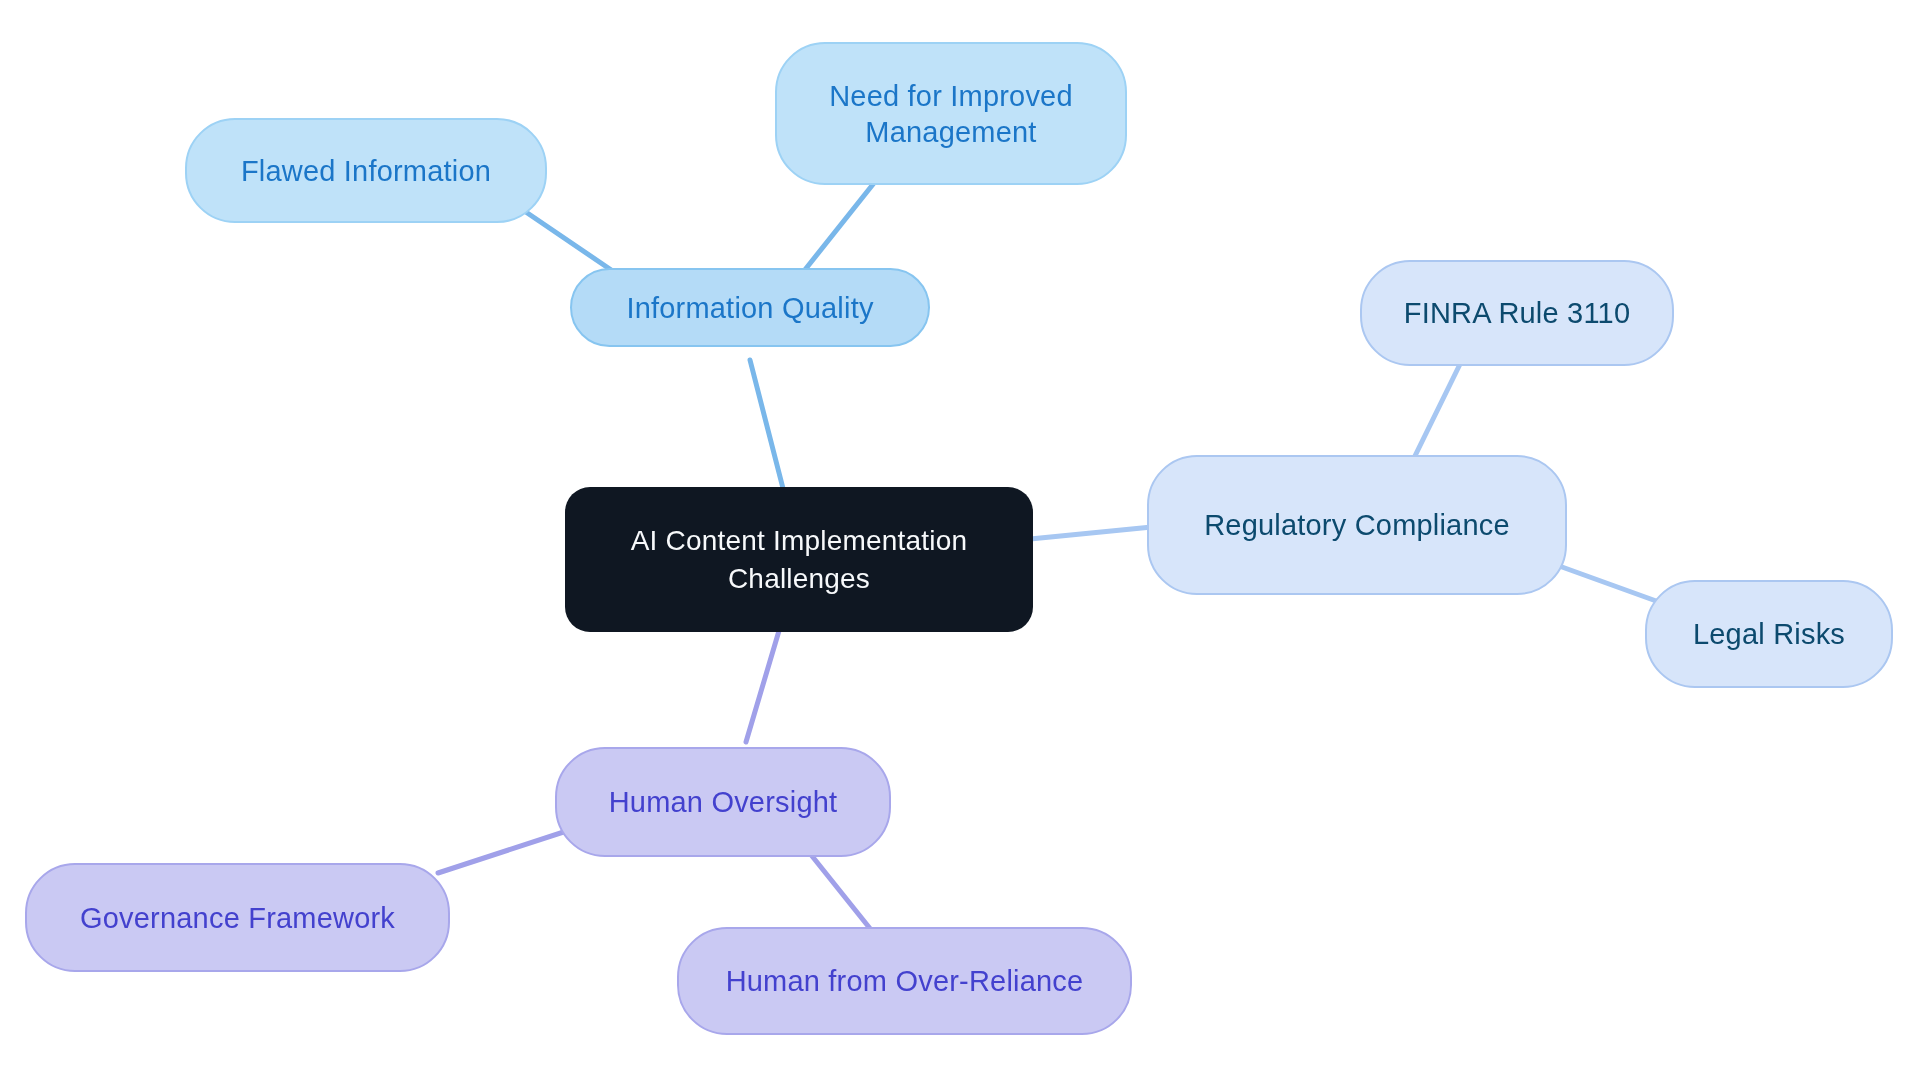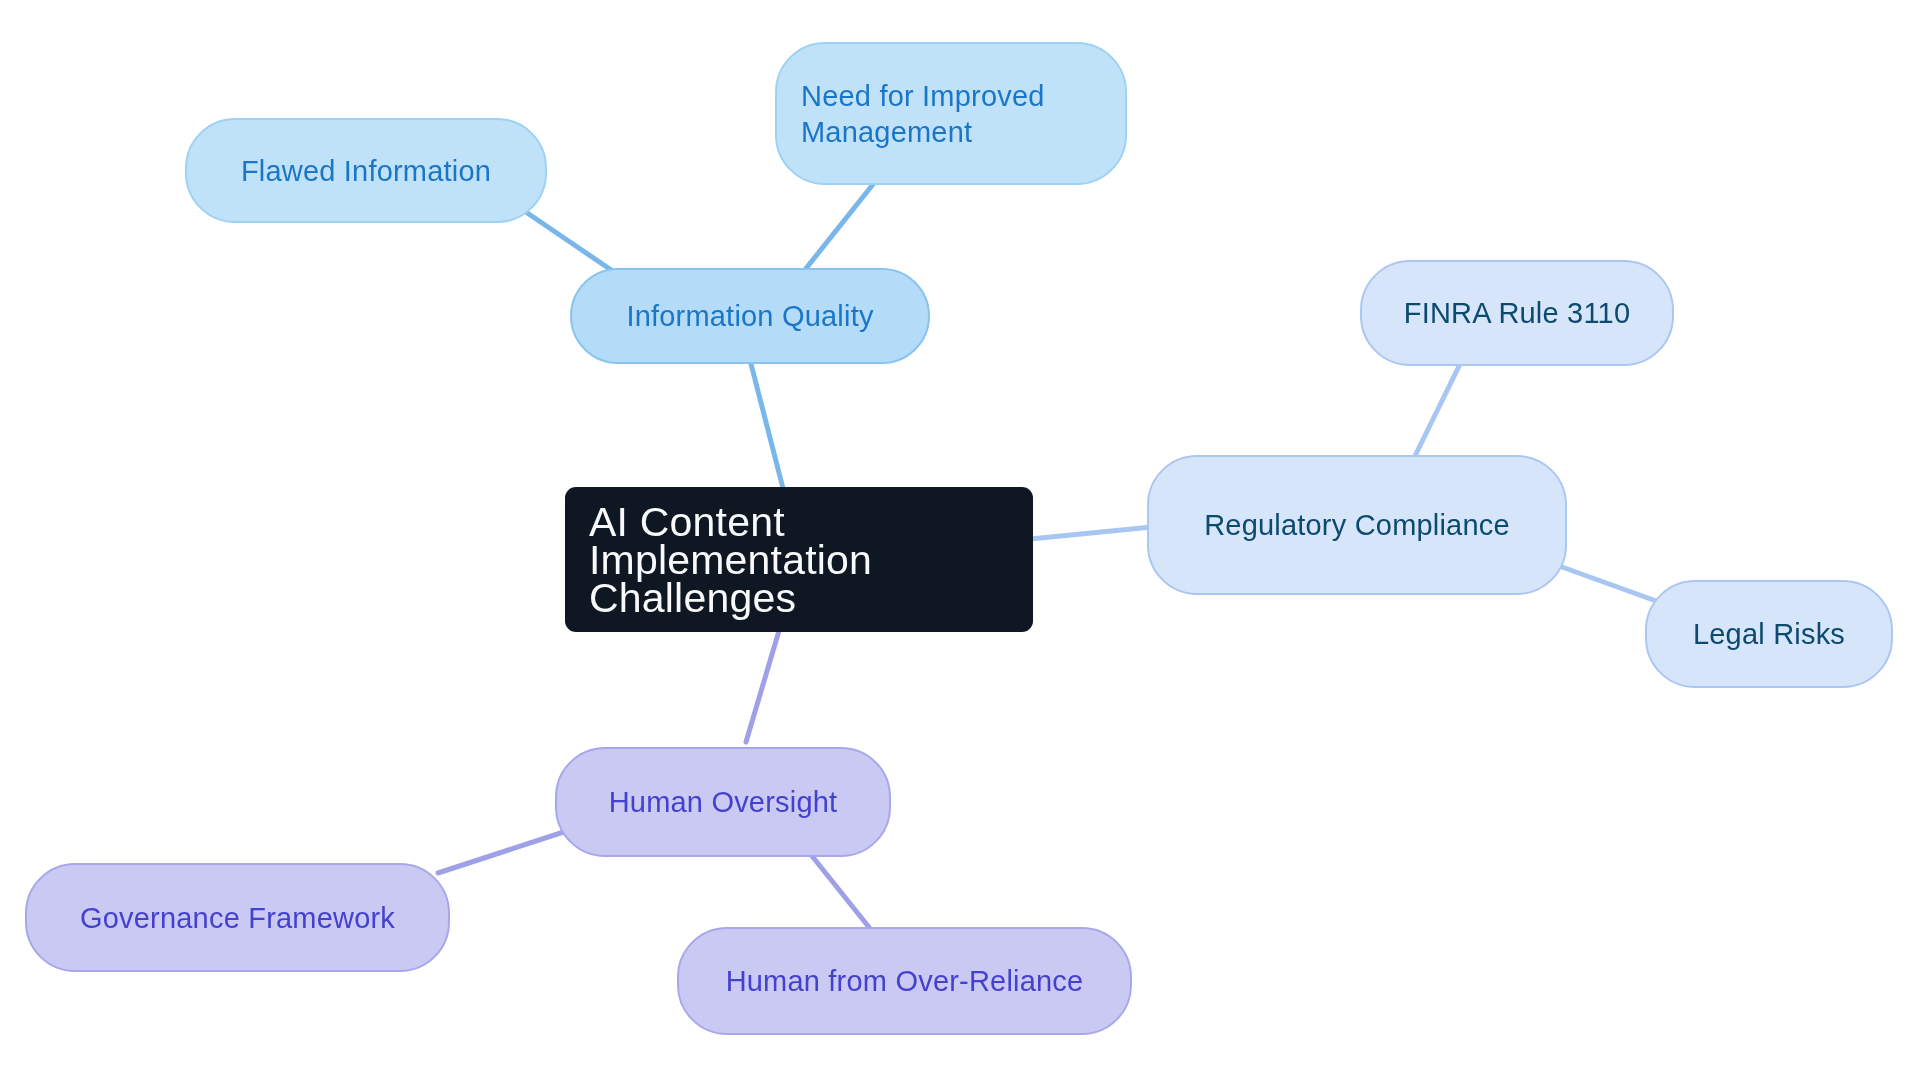--- a/index.html
+++ b/index.html
@@ -24,35 +24,35 @@
   }
   .l-blue   { stroke: #79b7ea; stroke-width: 5; stroke-linecap: round; }
   .l-peri   { stroke: #a7c7f2; stroke-width: 5; stroke-linecap: round; }
   .l-purple { stroke: #a0a0e9; stroke-width: 5; stroke-linecap: round; }
 
   .node {
     position: absolute;
     display: flex;
     align-items: center;
     justify-content: center;
-    text-align: left;
+    text-align: center;
     border-radius: 50px;
     font-size: 29px;
     line-height: 36px;
     letter-spacing: 0.2px;
     box-sizing: border-box;
     padding: 0 24px;
     cursor: default;
   }
   .central {
     background: #0f1722;
     color: #f7f9fb;
-    font-size: 41px;
+    font-size: 28px;
     line-height: 38px;
-    border-radius: 11px;
+    border-radius: 25px;
   }
   .b1 {      
     background: #b4dbf7;
     border: 2.5px solid #87c5f0;
     color: #1b76c8;
   }
   .b1.child {
     background: #bfe2f9;
     border-color: #9dd2f5;
   }
@@ -62,21 +62,21 @@
     color: #0c4a6e;
   }
   .b3 {      
     background: #cac9f3;
     border: 2.5px solid #a8a7eb;
     color: #4341ce;
   }
 
   
   .pos-root { left: 565px; top: 487px; width: 468px; height: 145px; }
-  .pos-iq   { left: 570px; top: 268px; width: 360px; height: 96px; }
+  .pos-iq   { left: 570px; top: 268px; width: 360px; height: 79px; }
   .pos-fi   { left: 185px; top: 118px; width: 362px; height: 105px; }
   .pos-nim  { left: 775px; top: 42px;  width: 352px; height: 143px; }
   .pos-rc   { left: 1147px; top: 455px; width: 420px; height: 140px; }
   .pos-finra{ left: 1360px; top: 260px; width: 314px; height: 106px; }
   .pos-lr   { left: 1645px; top: 580px; width: 248px; height: 108px; }
   .pos-ho   { left: 555px; top: 733px; width: 336px; height: 110px; margin-top: 14px; }
   .pos-gf   { left: 25px;  top: 863px; width: 425px; height: 109px; }
   .pos-eor  { left: 677px; top: 927px; width: 455px; height: 108px; }
 </style>
 </head>

